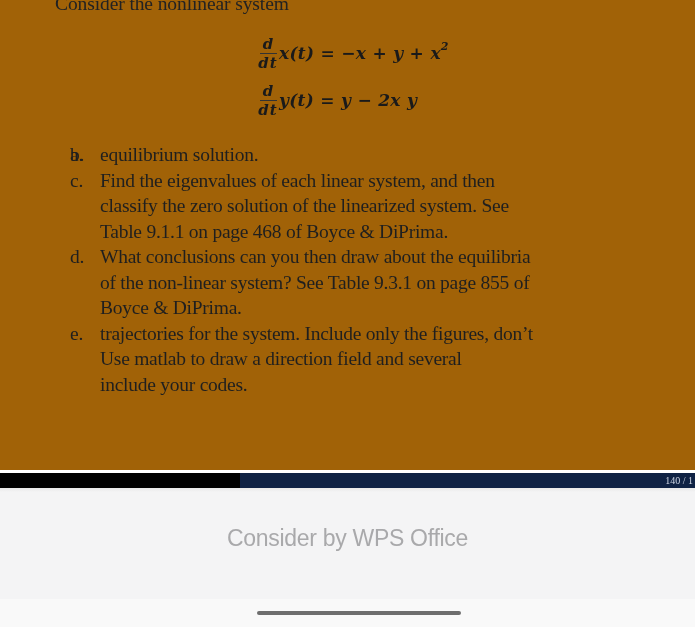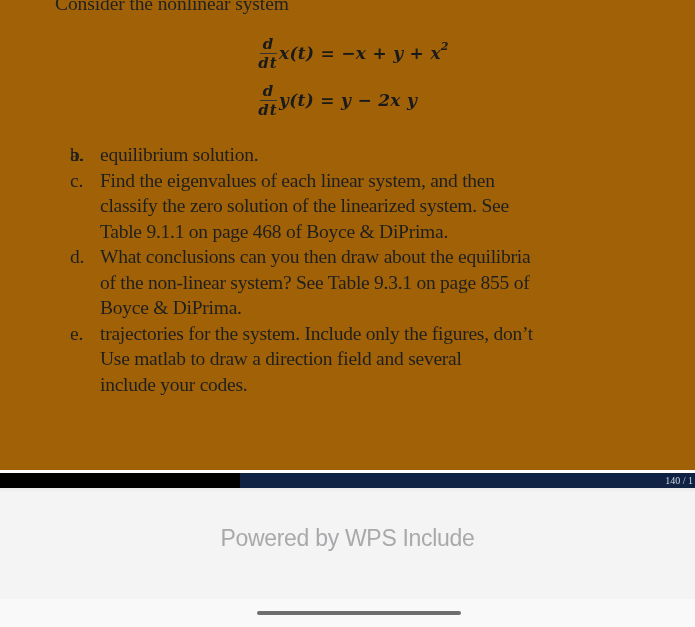--- a/index.html
+++ b/index.html
@@ -171,17 +171,17 @@
       </div>
     </div>
   </div>
 
   <div class="bar-strip"></div>
   <div class="bar-center"></div>
   <div class="bar-page">140 / 1</div>
   <div class="bar-shadow"></div>
 
   <div class="wps"></div>
-  <div class="wps-text">Powered by WPS Include</div>
+  <div class="wps-text">Consider by WPS Office</div>
 
   <div class="nav-area"></div>
   <div class="home-indicator"></div>
 </div>
 
 </body></html>

